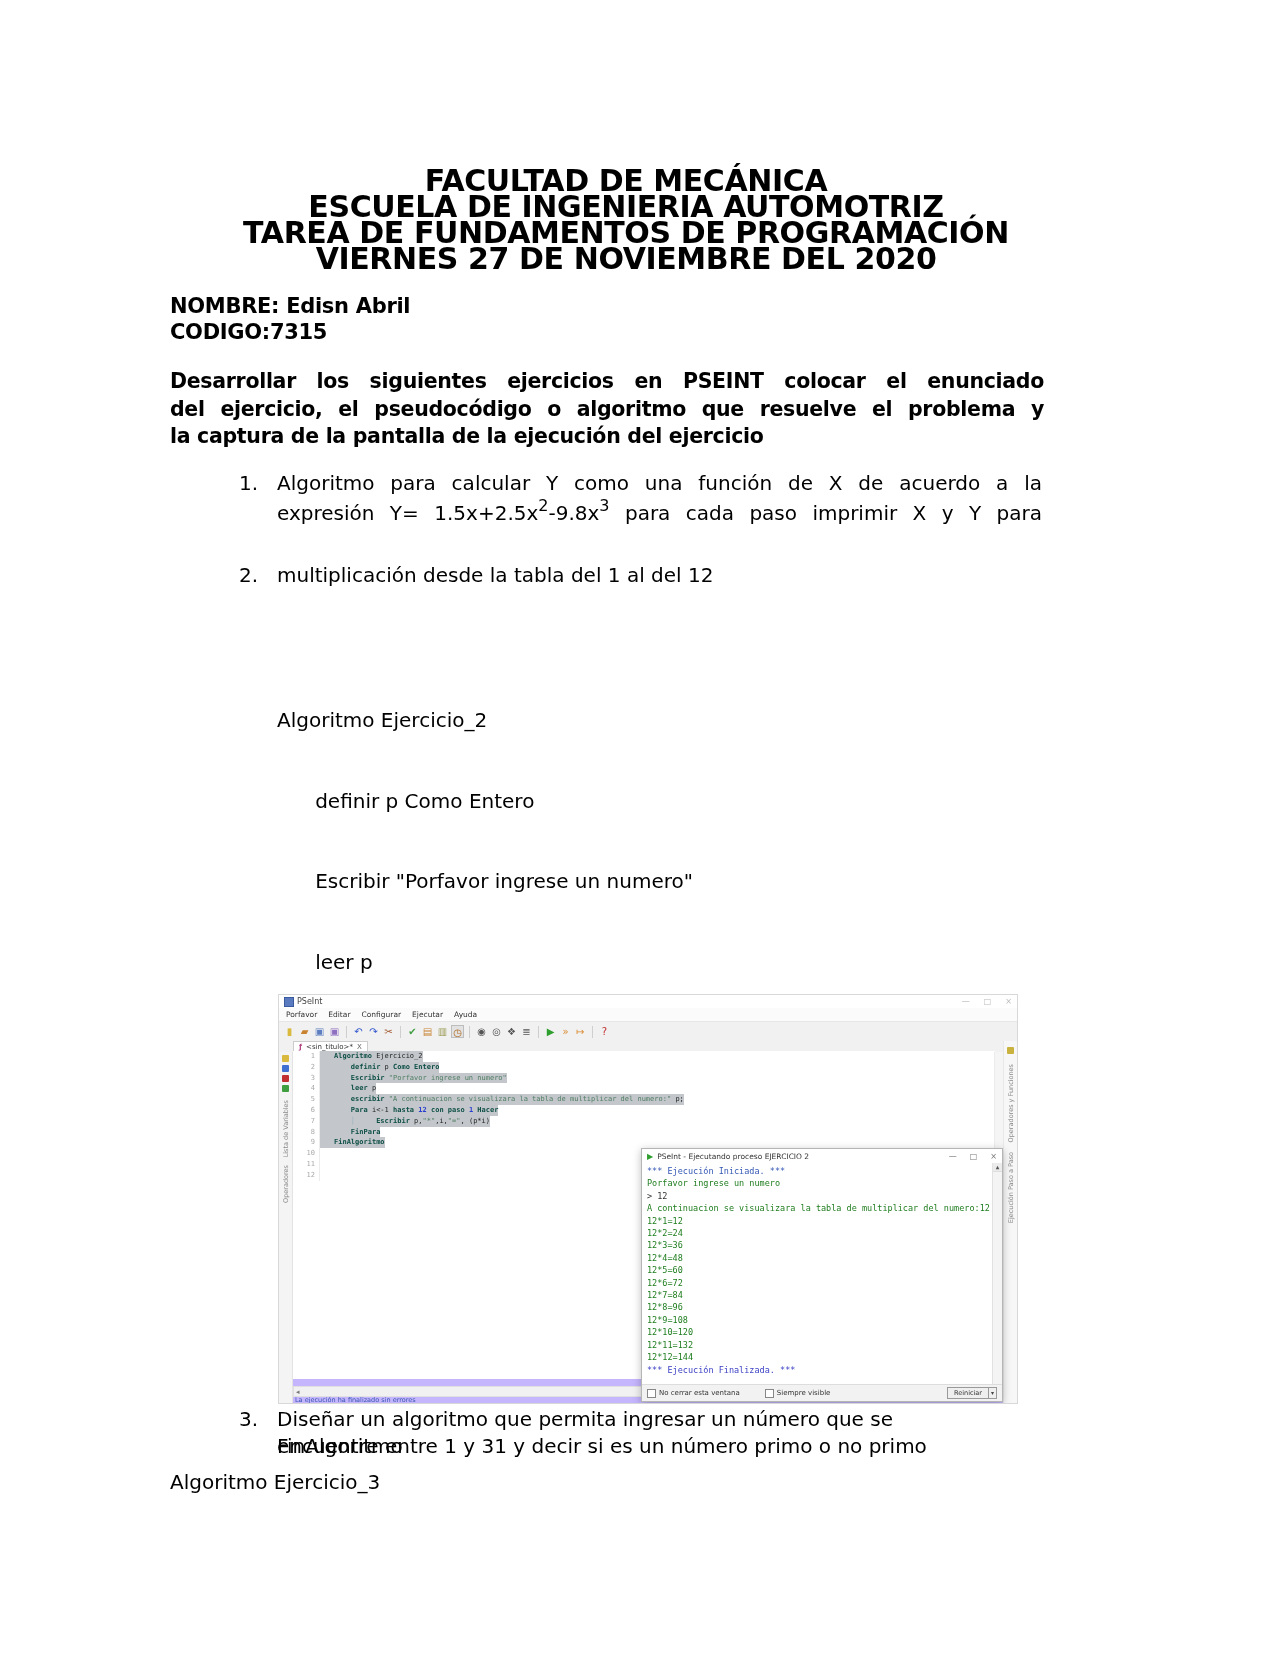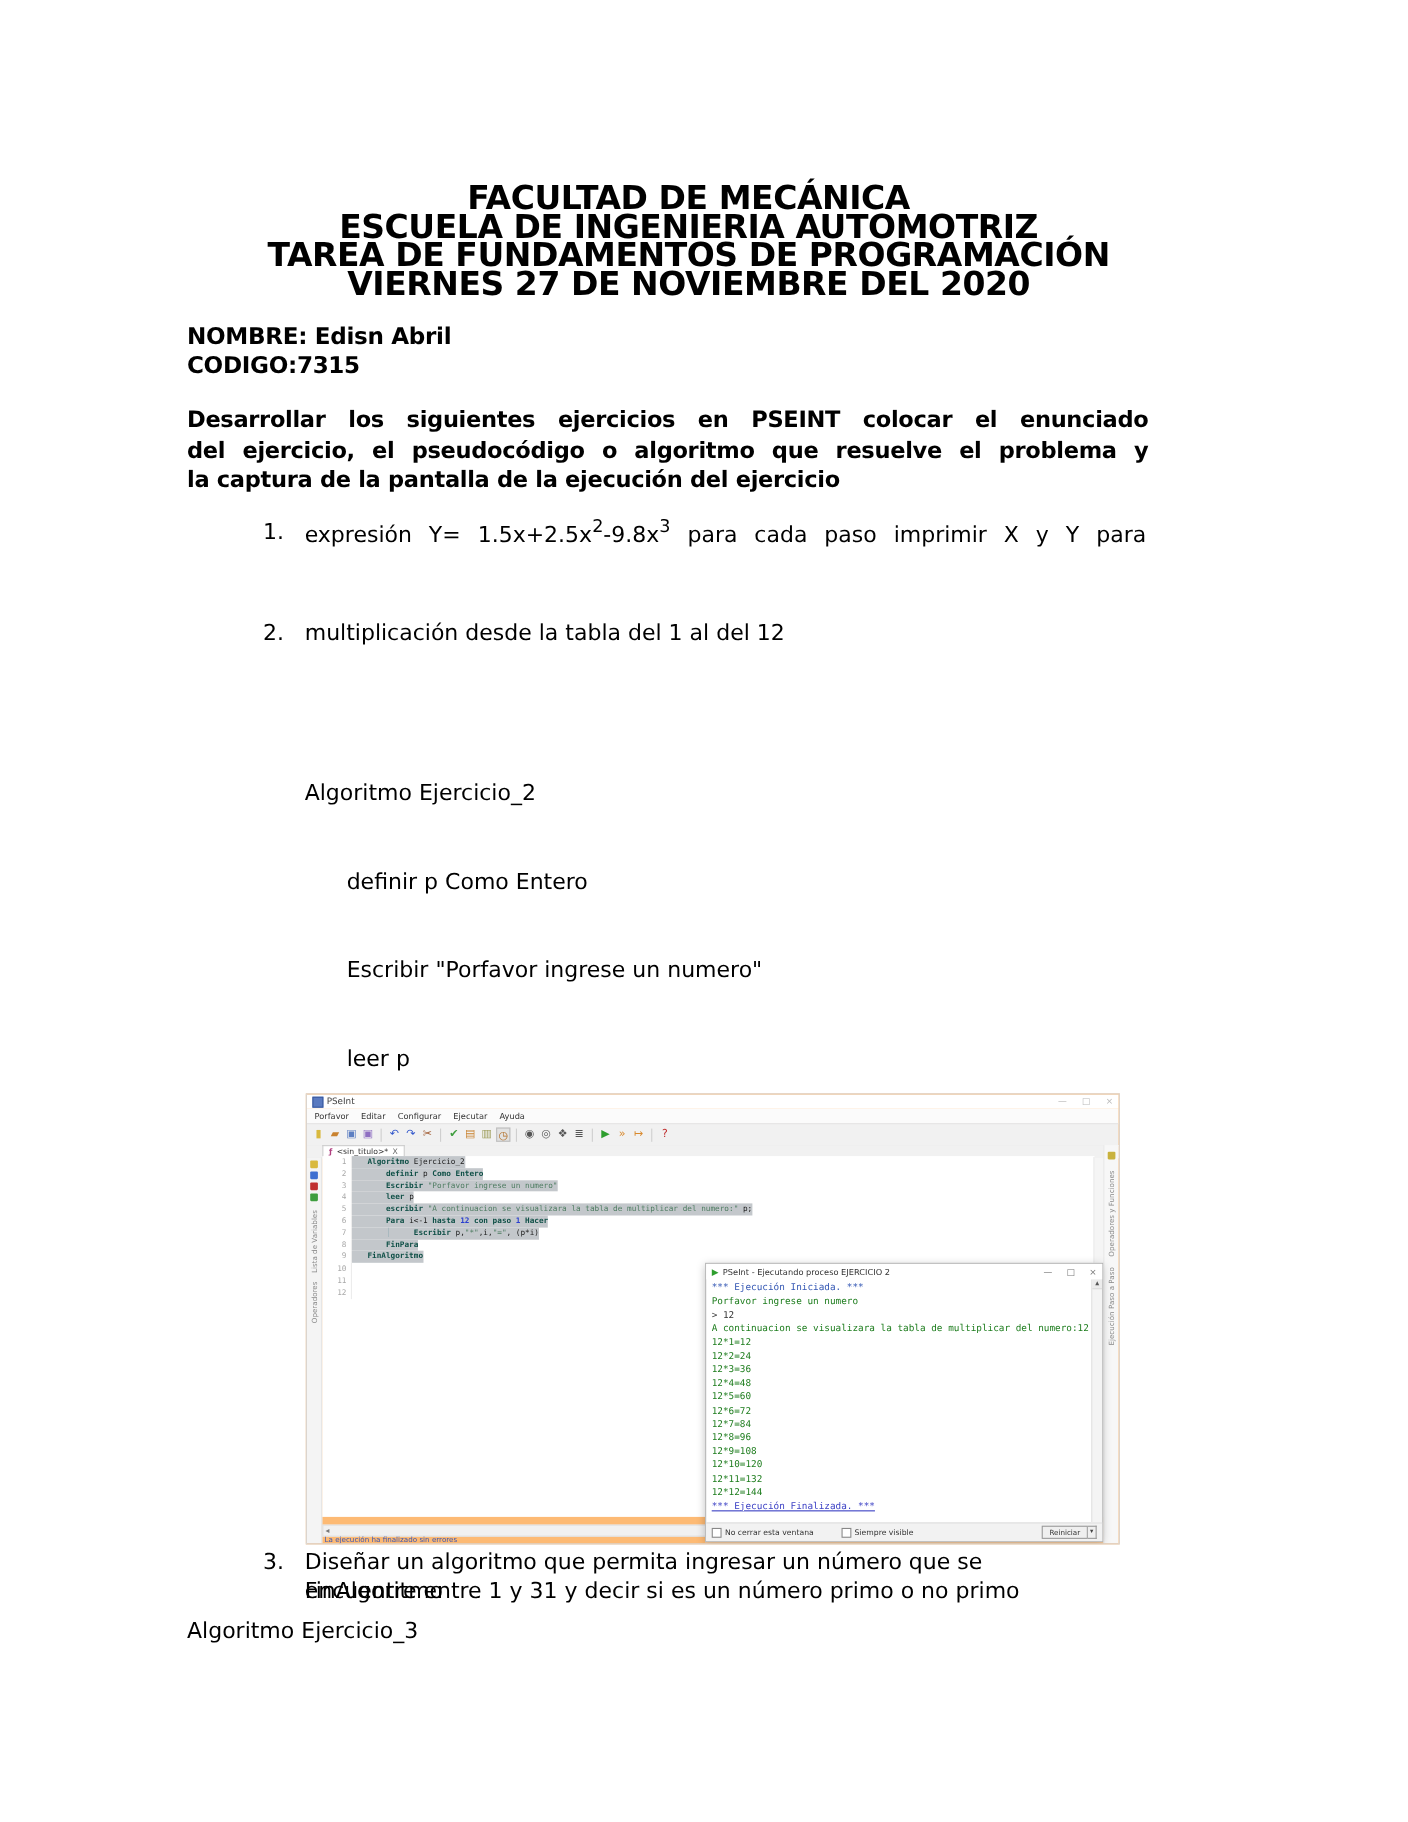--- a/index.html
+++ b/index.html
@@ -17,21 +17,21 @@
   .item1{top:470px;}
   .item1 .itext{width:765px;}
   .item2{top:562px;}
   .item3{top:1406px;}
   .itext{width:770px;}
   sup.expo{font-size:16px;vertical-align:9px;line-height:0;}
   .item1 .l2{line-height:33px;}
   .codeblock{top:653px;left:277px;font-size:20px;line-height:26.9px;white-space:pre;}
   .footer-code{top:1470px;left:170px;font-size:20px;}
   
-  .shot{top:994px;left:278px;width:738px;height:408px;background:#fdba74;border:1px solid #d8d8d8;font-family:"DejaVu Sans",sans-serif;overflow:hidden;}
+  .shot{top:994px;left:278px;width:738px;height:408px;background:#c4b5fd;border:1px solid #d8d8d8;font-family:"DejaVu Sans",sans-serif;overflow:hidden;}
   .titlebar{position:absolute;top:0;left:0;right:0;height:13px;background:#fff;display:flex;align-items:center;gap:3px;padding:0 5px;font-size:8px;color:#444;}
   .app-ico{width:8px;height:8px;background:#5a7ac0;border:1px solid #3a5aa0;flex:none;}
   .wctl{margin-left:auto;display:flex;gap:14px;color:#b9b9b9;font-size:8px;}
   .menubar{position:absolute;top:13px;left:0;right:0;height:13px;background:#fbfbfb;display:flex;align-items:center;gap:11px;padding:0 7px;font-size:7.5px;color:#333;}
   .toolbar{position:absolute;top:26px;left:0;right:0;height:19px;background:#f1f1f1;border-top:1px solid #e6e6e6;border-bottom:1px solid #dedede;display:flex;align-items:center;gap:2px;padding:0 4px;}
   .ticon{width:13px;height:13px;font-size:10px;line-height:13px;text-align:center;flex:none;}
   .ticon.pressed{background:#e2e2e2;border:1px solid #bdbdbd;box-sizing:border-box;}
   .tsep{width:1px;height:12px;background:#cfcfcf;margin:0 3px;flex:none;}
   .tabbar{position:absolute;top:46px;left:0;right:0;height:11px;background:#f1f1f1;border-bottom:1px solid #ddd;display:flex;align-items:flex-end;padding-left:14px;font-size:7px;color:#333;}
   .tab{background:#fff;border:1px solid #ccc;border-bottom:none;height:10px;display:flex;align-items:center;gap:4px;padding:0 5px;}
@@ -59,21 +59,21 @@
   
   .exec{position:absolute;left:362px;top:153px;width:360px;height:252px;background:#fff;border:1px solid #b5b5b5;box-shadow:0 2px 8px rgba(0,0,0,0.25);display:flex;flex-direction:column;}
   .exec-title{height:14px;flex:none;display:flex;align-items:center;gap:4px;padding:0 5px;font-size:7.5px;color:#333;background:#fff;}
   .exec-play{color:#2e9e2e;font-size:8px;}
   .exec-ctl{margin-left:auto;display:flex;gap:13px;color:#777;font-size:8px;}
   .exec-body{flex:1;position:relative;font-family:"DejaVu Sans Mono",monospace;font-size:8.5px;line-height:12.4px;padding:2px 12px 0 5px;overflow:hidden;}
   .cline{white-space:pre;}
   .c-start{color:#3558b4;}
   .c-out{color:#1e7d1e;}
   .c-in{color:#333;}
-  .c-end{color:#3a3fc4;text-decoration:underline;}
+  .c-end{color:#3a3fc4;}
   .exec-scroll{position:absolute;right:0;top:0;bottom:0;width:9px;background:#f4f4f4;border-left:1px solid #e2e2e2;text-align:center;}
   .exec-scroll .up{display:block;font-size:6px;color:#555;line-height:8px;border-bottom:1px solid #ddd;background:#ececec;}
   .exec-bottom{height:16px;flex:none;background:#f2f2f2;border-top:1px solid #ddd;display:flex;align-items:center;gap:25px;padding:0 5px;font-size:7px;color:#333;}
   .chk{display:flex;align-items:center;gap:3px;}
   .box{width:7px;height:7px;border:1px solid #888;background:#fff;flex:none;}
   .btn-restart{margin-left:auto;display:flex;}
   .btn-restart .b1{border:1px solid #9a9a9a;background:#efefef;font-size:6.5px;padding:1px 6px;}
   .btn-restart .b2{border:1px solid #9a9a9a;border-left:none;background:#efefef;font-size:6px;padding:1px 2px;color:#444;}
 </style>
 </head>
@@ -91,20 +91,21 @@
 
 <div class="abs instructions">
   <div class="just">Desarrollar los siguientes ejercicios en PSEINT colocar el enunciado</div>
   <div class="just">del ejercicio, el pseudocódigo o algoritmo que resuelve el problema y</div>
   <div>la captura de la pantalla de la ejecución del ejercicio</div>
 </div>
 
 <div class="abs list-item item1">
   <span class="num">1.</span>
   <div class="itext">
+    <div class="just">Algoritmo para calcular Y como una función de X de acuerdo a la</div>
     <div class="just l2"><span>expresión Y= 1.5x+2.5x</span><sup class="expo">2</sup><span>-9.8x</span><sup class="expo">3</sup><span> para cada paso imprimir X y Y para</span></div>
   </div>
 </div>
 
 <div class="abs list-item item2">
   <span class="num">2.</span>
   <div class="itext">
     <div>multiplicación desde la tabla del 1 al del 12</div>
   </div>
 </div>

